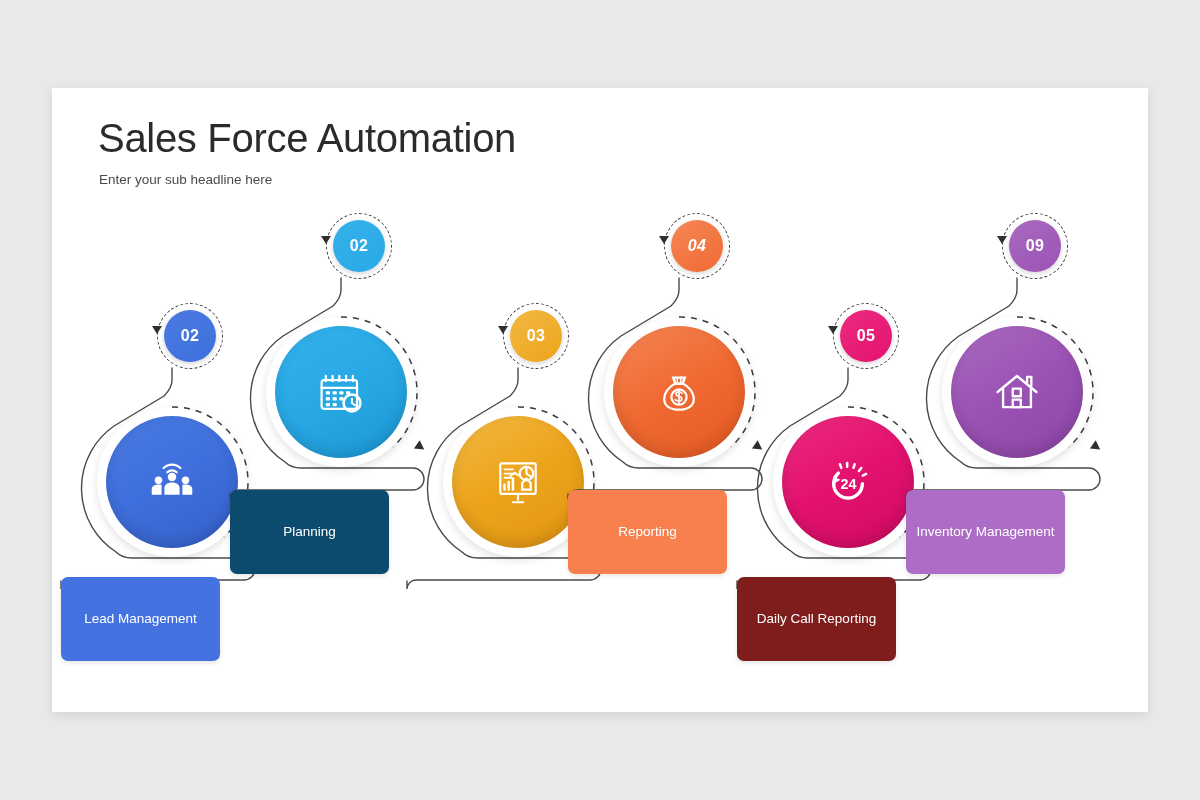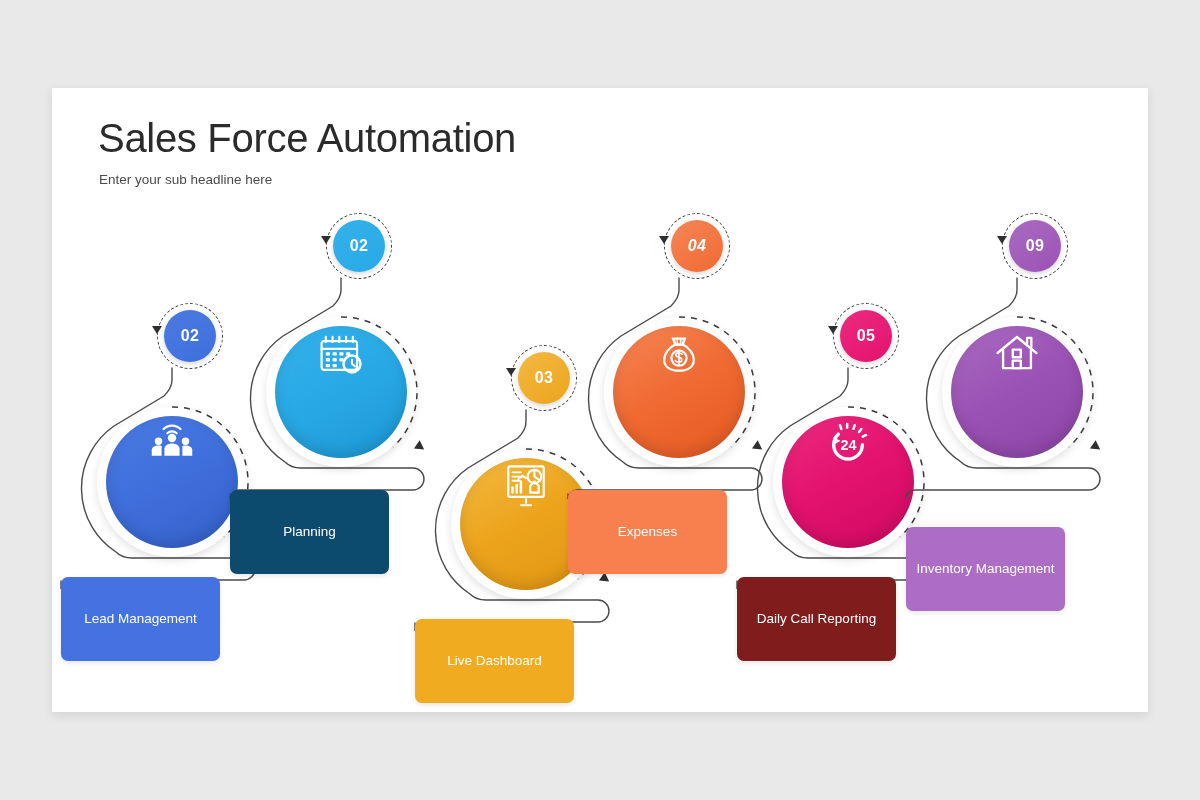--- a/index.html
+++ b/index.html
@@ -55,21 +55,21 @@
   
   .circle-wrap { position:absolute; width:132px; height:132px; }
   .circle-ring {
     position:absolute; left:-9px; top:-9px; width:150px; height:150px;
     border-radius:50%; background:#ffffff;
     box-shadow:0 3px 9px rgba(0,0,0,0.12);
   }
   .circle {
     position:absolute; left:0; top:0; width:132px; height:132px;
     border-radius:50%;
-    display:flex; justify-content:center;
+    display:flex; align-items:center; justify-content:center;
     box-shadow:inset 0 -5px 14px rgba(0,0,0,0.13);
   }
   .circle svg { width:54px; height:54px; display:block; }
   .circ-dash {
     position:absolute; left:-14px; top:-14px; width:160px; height:160px;
     border-radius:50%;
     border:1.5px dashed #3a3a3a;
     clip-path: polygon(50% 0, 100% 0, 100% 100%, 50% 100%);
   }
   .circ-arrow {
@@ -194,21 +194,21 @@
       <circle cx="45" cy="45" r="10" fill="none" stroke="#fff" stroke-width="3"></circle>
       <path d="M45 40v5l3.5 2.5" stroke-width="2.4"></path>
     </svg>
             </span>
           </div>
         </div>
         <div class="label" style="left: -37px; background: #0c4a6e;">
           <span>Planning</span>
         </div>
       </div>
-      <div class="step lo" style="left: 400px; margin-top: 42px;">
+      <div class="step lo" style="left: 392px;">
         <svg class="conn" viewBox="0 0 220 624">
           <path d="M 74 280
        L 74 292
        Q 74 300 66 308
        L 16 338
        A 76 76 0 0 0 18 464
        Q 24 470 34 470
        L 146 470
        A 11 11 0 0 1 146 492
        L -28 492
@@ -236,23 +236,20 @@
       </g>
       <circle cx="42" cy="22" r="8"></circle>
       <path d="M42 22V14M42 22l6.5 4.5"></path>
       <path d="M16 41v-6M21 41v-9M26 41v-13" stroke-width="3"></path>
       <path d="M23 25l5-4 4 3" stroke-width="2.2"></path>
       <path d="M37 41v-8l5-5 5 5v8z"></path>
     </svg>
             </span>
           </div>
         </div>
-        <div class="label" style="left: -37px; background: rgb(241, 171, 32);">
-          <span>Live Dashboard</span>
-        </div>
       </div>
       <div class="step hi" style="left: 553px;">
         <svg class="conn" viewBox="0 0 220 624">
           <path d="M 74 190
        L 74 202
        Q 74 210 66 218
        L 16 248
        A 76 76 0 0 0 18 374
        Q 24 380 34 380
        L 146 380
@@ -278,21 +275,21 @@
       <path d="M25 15h14l-2.5 7h-9z"></path>
       <path d="M26 15l1.5 5M30 14.5v6M34 14.5v6M38 15l-1.5 5" stroke-width="1.8"></path>
       <path d="M27.5 22c-7 3.5-13 10.5-13 18.5C14.5 48 21 53 32 53s17.5-5 17.5-12.5c0-8-6-15-13-18.5z"></path>
       <circle cx="32" cy="38" r="9"></circle>
       <path d="M35.5 33.5c-1-1.2-2.2-1.7-3.8-1.7-2 0-3.4 1-3.4 2.6 0 3.6 7 1.8 7 5.6 0 1.8-1.6 2.8-3.6 2.8-1.8 0-3.1-.6-4.1-1.8M32 30v16" stroke-width="2"></path>
     </svg>
             </span>
           </div>
         </div>
         <div class="label" style="left: -37px; background: rgb(247, 128, 78);">
-          <span>Expenses</span>
+          <span>Reporting</span>
         </div>
       </div>
       <div class="step lo" style="left: 722px;">
         <svg class="conn" viewBox="0 0 220 624">
           <path d="M 74 280
        L 74 292
        Q 74 300 66 308
        L 16 338
        A 76 76 0 0 0 18 464
        Q 24 470 34 470
@@ -365,18 +362,18 @@
               <svg viewBox="0 0 64 64" fill="none" stroke="#fff" stroke-width="2.8" stroke-linecap="round" stroke-linejoin="round">
       <path d="M9 32L32 13l23 19"></path>
       <path d="M15.5 28.5V50h33V28.5"></path>
       <path d="M44 20.5V14h5v10.5"></path>
       <rect x="27" y="28" width="9.5" height="9"></rect>
       <rect x="27" y="41" width="9.5" height="9"></rect>
     </svg>
             </span>
           </div>
         </div>
-        <div class="label" style="left: -37px; background: rgb(173, 108, 198); margin-top: 37px;">
+        <div class="label" style="left: -37px; background: rgb(173, 108, 198);">
           <span>Inventory Management</span>
         </div>
       </div>
     </div>
 </div>
 
 </body></html>

